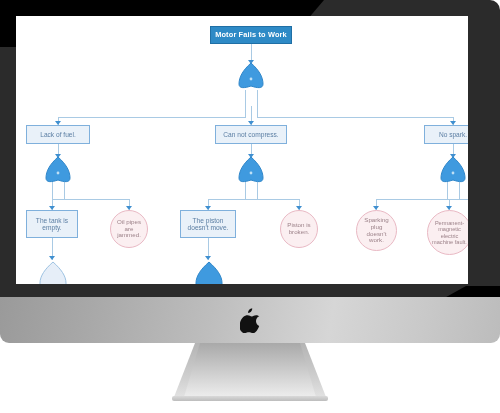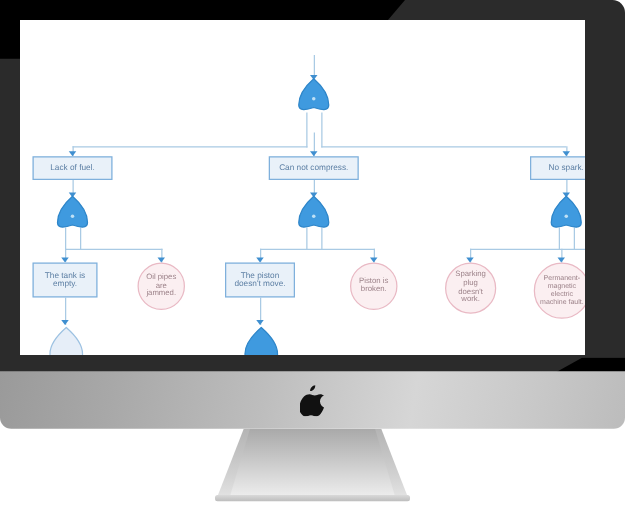--- a/index.html
+++ b/index.html
@@ -186,20 +186,21 @@
         <path d="M15 2 C23 9,28 16,28 23 L28 30 L2 30 L2 23 C2 16,7 9,15 2 Z" fill="#e6eef8" stroke="#9dc2e2" stroke-width="1"></path>
       </svg>
     </div>
 
     <div class="gate" style="left:178px;top:244px;">
       <svg width="30" height="30" viewBox="0 0 30 30">
         <path d="M15 2 C23 9,28 16,28 23 L28 30 L2 30 L2 23 C2 16,7 9,15 2 Z" fill="#3f9adf" stroke="#2f86c9" stroke-width="1"></path>
       </svg>
     </div>
 
+    <div class="node node-top" style="left:194px;top:10px;width:82px;height:18px;">Motor Fails to Work</div>
 
     <div class="node node-box" style="left:10px;top:109px;width:64px;height:19px;">Lack of fuel.</div>
 
     <div class="node node-box" style="left:199px;top:109px;width:72px;height:19px;">Can not compress.</div>
 
     <div class="node node-box" style="left:408px;top:109px;width:58px;height:19px;">No spark.</div>
 
     <div class="node node-box" style="left:10px;top:194px;width:52px;height:28px;padding:0 2px;">The tank is empty.</div>
 
     <div class="node node-circle" style="left:94px;top:194px;width:38px;height:38px;padding:0 3px;">Oil pipes are jammed.</div>

